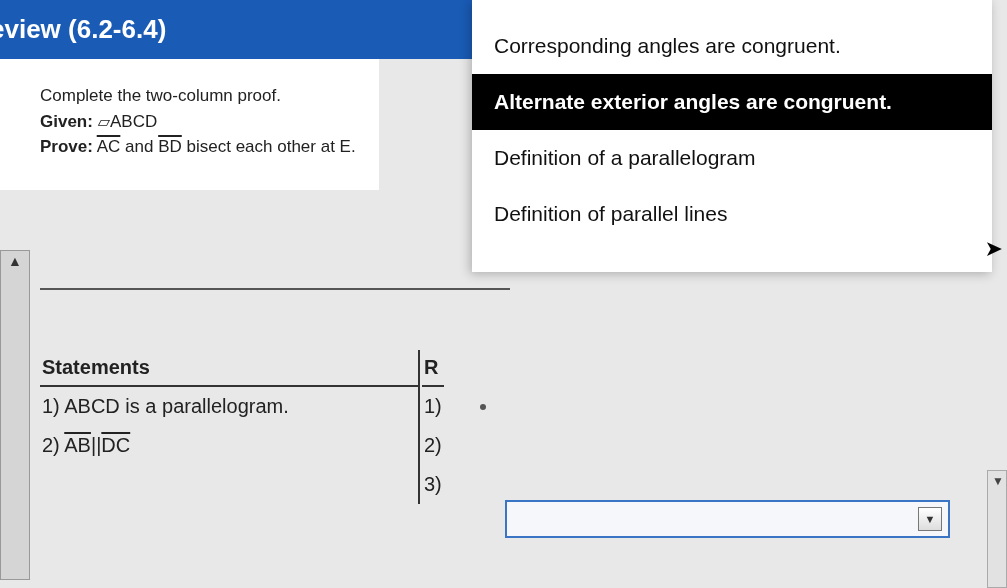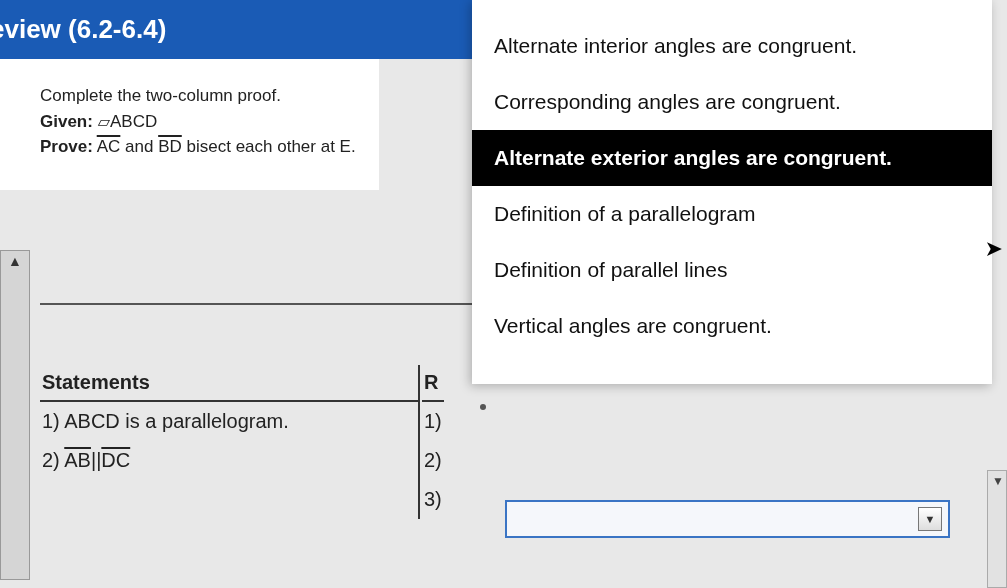--- a/index.html
+++ b/index.html
@@ -50,21 +50,21 @@
       align-items: center;
     }
     .scroll-arrow {
       font-size: 14px;
       color: #333;
       padding: 2px 0;
     }
     .proof-area {
       position: absolute;
       left: 40px;
-      top: 303px;
+      top: 288px;
       width: 470px;
     }
     .proof-line-top {
       border-top: 2px solid #555;
       width: 470px;
       margin-bottom: 60px;
     }
     .proof-table {
       display: flex;
       font-size: 20px;
@@ -195,26 +195,24 @@
     <div class="col-reasons">
       <div class="table-head">R</div>
       <div class="table-row">1) </div>
       <div class="table-row">2)</div>
       <div class="table-row">3)</div>
     </div>
   </div>
 </div>
 
 <div class="dropdown-panel">
-  <div class="dropdown-item">Alternate interior angles are congruent.</div>
   <div class="dropdown-item">Corresponding angles are congruent.</div>
   <div class="dropdown-item highlighted">Alternate exterior angles are congruent.</div>
   <div class="dropdown-item">Definition of a parallelogram</div>
   <div class="dropdown-item">Definition of parallel lines</div>
-  <div class="dropdown-item">Vertical angles are congruent.</div>
 </div>
 
 <div class="dot-marker"></div>
 
 <div class="dropdown-trigger">
   <div class="dropdown-btn">
     <span>▼</span>
   </div>
 </div>
 

